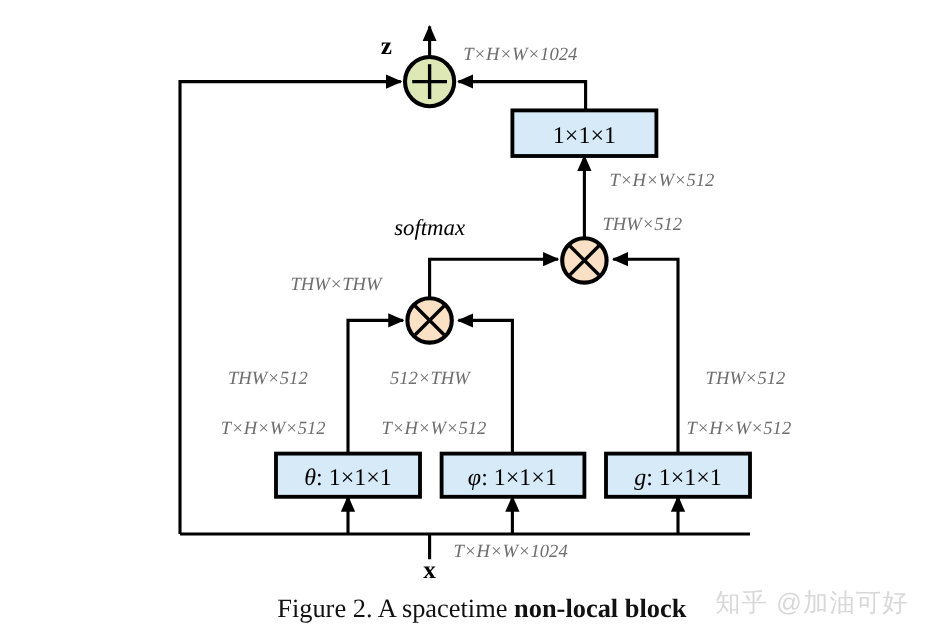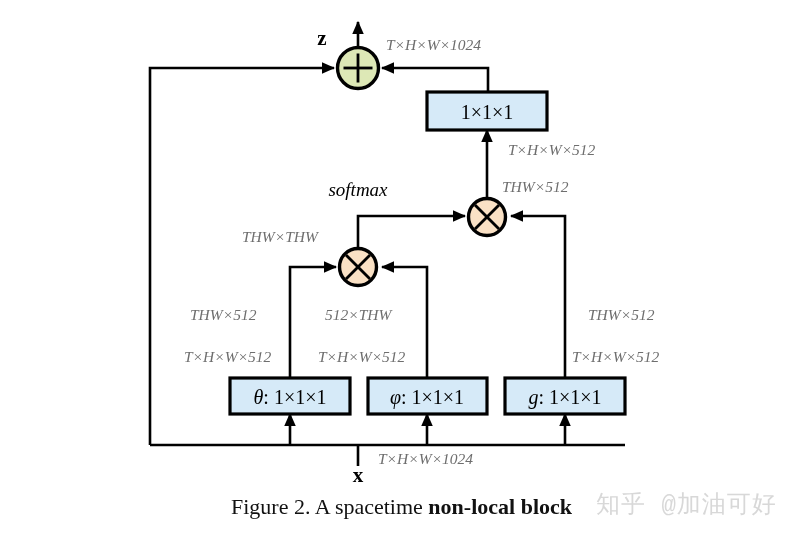--- a/index.html
+++ b/index.html
@@ -64,22 +64,22 @@
     white-space: nowrap;
     margin-left: 12px;
   }
   .caption b {
     font-weight: bold;
   }
   .watermark {
     position: absolute;
     left: 596px;
     top: 488px;
-    font-family: Liberation Mono, monospace;
-    font-size: 24px;
+    font-family: Liberation Sans, sans-serif;
+    font-size: 21px;
     color: #d8d8d8;
     letter-spacing: 1px;
     white-space: nowrap;
     user-select: none;
   }
 </style>
 </head>
 <body>
 
 <div id="figure-root">

